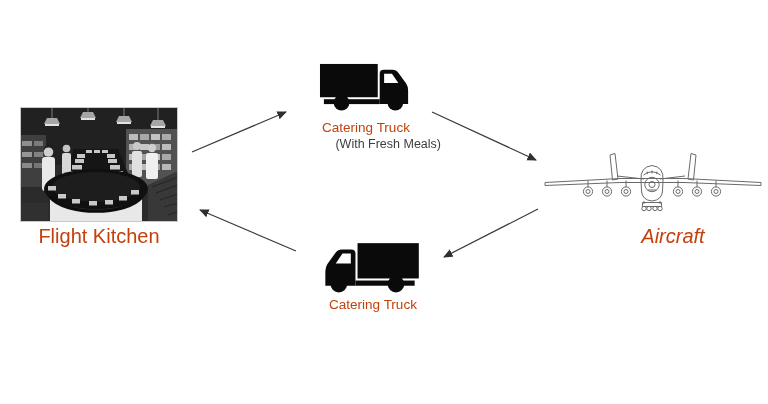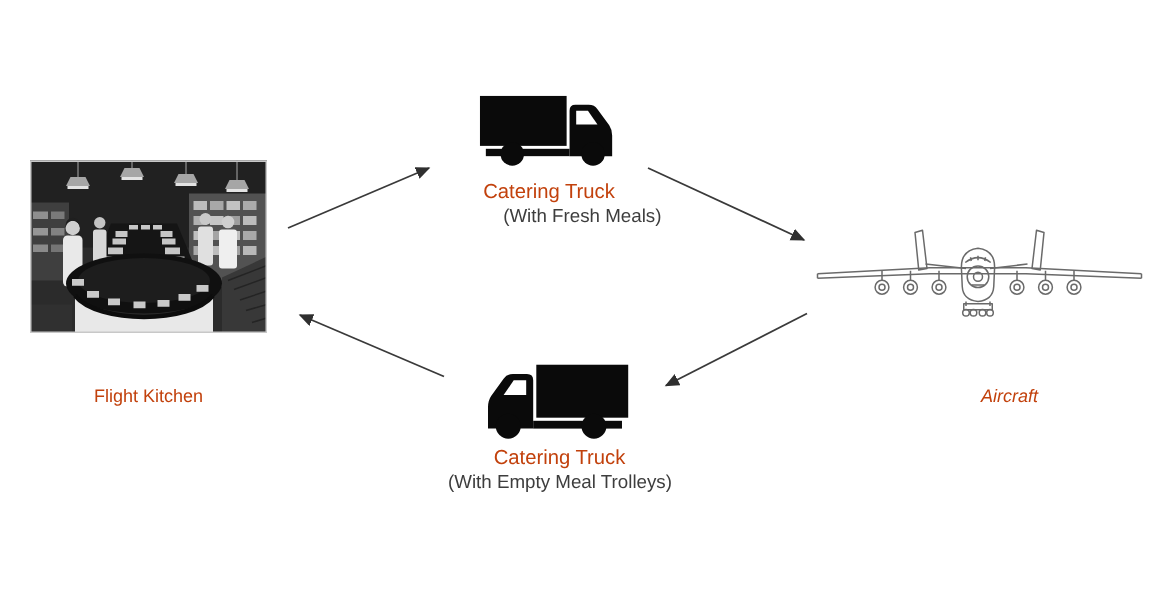--- a/index.html
+++ b/index.html
@@ -18,21 +18,21 @@
     line-height:16px;
     white-space:nowrap;
   }
   .node-sublabel{
     color:#3d3d3d;
     text-align:right;
     font-size:12.5px;
     line-height:16px;
     white-space:nowrap;
   }
-  .kitchen-label{font-size:12px;margin-top:28px;}
+  .kitchen-label{font-size:20px;}
   svg{display:block;}
 </style>
 </head>
 <body>
 
 <div id="canvas">
 
   <div class="abs" style="left:20px;top:107px;width:158px;height:115px;">
     <svg width="158" height="115" viewBox="0 0 158 115">
 
@@ -203,21 +203,20 @@
         <rect x="1" y="4" width="59" height="34"></rect>
         <rect x="5" y="40" width="57" height="5"></rect>
         <path d="M62,45 L62,14 Q62,10 66,10 L75,10 Q79,10 81,13 L89,24 Q91,27 91,31 L91,45 Z"></path>
         <circle cx="23" cy="43.5" r="8"></circle>
         <circle cx="78" cy="43.5" r="8"></circle>
       </g>
       <polygon points="66.5,14 74.5,14 81,23.5 66.5,23.5" fill="#ffffff"></polygon>
     </svg>
   </div>
   <div class="abs node-label" style="left:298px;top:297px;width:150px;">Catering Truck</div>
-  <div class="abs node-sublabel" style="left:298px;top:313px;width:150px;">(With Empty Meal Trolleys)</div>
 
   <svg class="abs" style="left:0;top:0;pointer-events:none;" width="768" height="404" viewBox="0 0 768 404">
     <defs>
       <marker id="ah" markerWidth="9" markerHeight="8" refX="7.2" refY="3.5" orient="auto">
         <path d="M0,0 L8,3.5 L0,7 Z" fill="#2f2f2f"></path>
       </marker>
     </defs>
     <g stroke="#3a3a3a" stroke-width="1.2">
       <line x1="192" y1="152" x2="286" y2="112" marker-end="url(#ah)"></line>
       <line x1="432" y1="112" x2="536" y2="160" marker-end="url(#ah)"></line>

